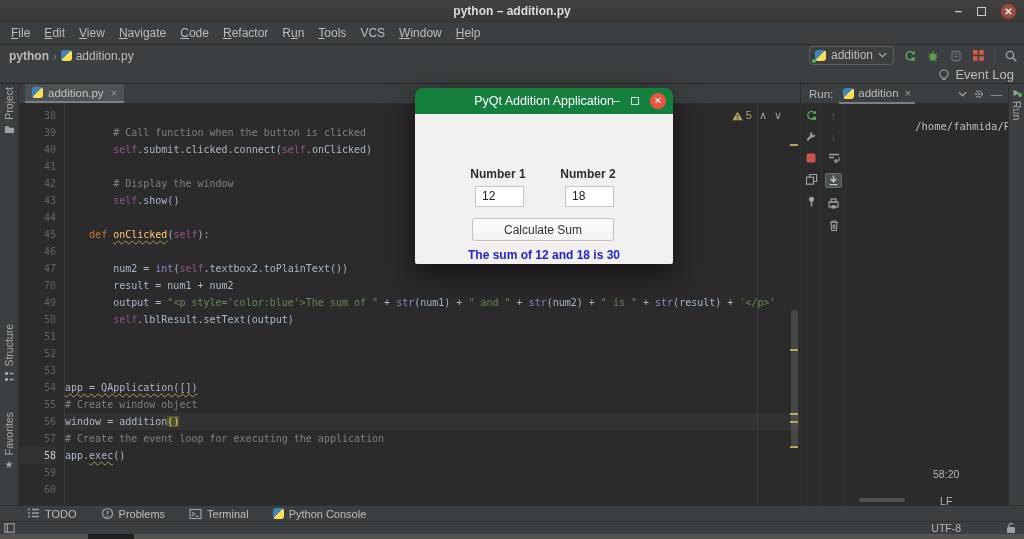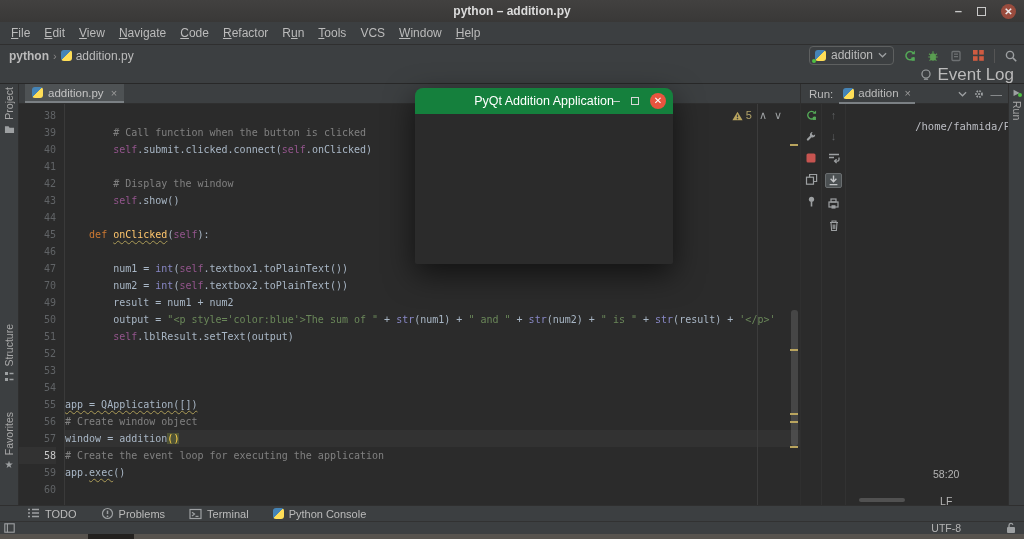--- a/index.html
+++ b/index.html
@@ -29,21 +29,21 @@
   .py-icon { display:inline-block; width:11px; height:11px; border-radius:3px;
              background:linear-gradient(135deg,#4584b6 0 50%, #ffde57 50% 100%); }
   .nav-right { margin-left:auto; display:flex; align-items:center; gap:9px; }
   .run-config { display:flex; align-items:center; gap:5px; border:1px solid #5e6060;
                 border-radius:4px; padding:1px 6px 2px 5px; position:relative; }
   .run-dot { position:absolute; left:2px; bottom:1px; width:4px; height:4px; border-radius:50%; background:#4fbf43; }
   .tool-sep { width:1px; height:14px; background:#555; }
 
   
   .eventrow { height:18px; background:#3c3f41; border-bottom:1px solid #282828; display:flex;
-              align-items:center; justify-content:flex-end; gap:5px; padding-right:10px; font-size:17px; }
+              align-items:center; justify-content:flex-end; gap:5px; padding-right:10px; font-size:13px; }
 
   
   .main { display:flex; height:421px; }
   .stripe { background:#3c3f41; position:relative; }
   .stripe-left { width:19px; border-right:1px solid #2f2f2f; }
   .stripe-right { width:16px; border-left:1px solid #2f2f2f; }
   .stripe-item { position:absolute; left:0; right:0; display:flex; flex-direction:column; align-items:center; gap:4px; }
   .vlabel { writing-mode:vertical-rl; transform:rotate(180deg); font-size:10.5px; color:#a9a9a9; }
   .vlabel-down { writing-mode:vertical-rl; font-size:10.5px; color:#a9a9a9; }
 
@@ -274,21 +274,20 @@
         <div class="codewrap" id="code-area">
             <div class="cl"></div>
             <div class="cl"><span class="t-cm">        # Call function when the button is clicked</span></div>
             <div class="cl"><span class="t-pl">        </span><span class="t-sf">self</span><span class="t-pl">.submit.clicked.connect(</span><span class="t-sf">self</span><span class="t-pl">.onClicked)</span></div>
             <div class="cl"></div>
             <div class="cl"><span class="t-cm">        # Display the window</span></div>
             <div class="cl"><span class="t-pl">        </span><span class="t-sf">self</span><span class="t-pl">.show()</span></div>
             <div class="cl"></div>
             <div class="cl"><span class="t-pl">    </span><span class="t-kw">def </span><span class="t-fn">onClicked</span><span class="t-pl">(</span><span class="t-sf">self</span><span class="t-pl">):</span></div>
             <div class="cl"></div>
-            <div class="cl"><span class="t-pl">        num1 = </span><span class="t-bi">int</span><span class="t-pl">(</span><span class="t-sf">self</span><span class="t-pl">.textbox1.toPlainText())</span></div>
             <div class="cl"><span class="t-pl">        num2 = </span><span class="t-bi">int</span><span class="t-pl">(</span><span class="t-sf">self</span><span class="t-pl">.textbox2.toPlainText())</span></div>
             <div class="cl"><span class="t-pl">        result = num1 + num2</span></div>
             <div class="cl"><span class="t-pl">        output = </span><span class="t-st">"&lt;p style='color:blue'&gt;The sum of "</span><span class="t-pl"> + </span><span class="t-bi">str</span><span class="t-pl">(num1) + </span><span class="t-st">" and "</span><span class="t-pl"> + </span><span class="t-bi">str</span><span class="t-pl">(num2) + </span><span class="t-st">" is "</span><span class="t-pl"> + </span><span class="t-bi">str</span><span class="t-pl">(result) + </span><span class="t-st">'&lt;/p&gt;'</span></div>
             <div class="cl"><span class="t-pl">        </span><span class="t-sf">self</span><span class="t-pl">.lblResult.setText(output)</span></div>
             <div class="cl"></div>
             <div class="cl"></div>
             <div class="cl"></div>
             <div class="cl"><span class="t-pu">app = QApplication([])</span></div>
             <div class="cl"><span class="t-cm"># Create window object</span></div>
             <div class="cl cur"><span class="t-pl">window = addition</span><span class="t-hl">()</span></div>
@@ -467,15 +466,23 @@
 
   <div class="dialog">
     <div class="dlg-title">
       <span>PyQt Addition Application</span>
       <div class="dlg-controls">
         <span class="dlg-min">–</span>
         <span class="dlg-max"></span>
         <span class="dlg-close">✕</span>
       </div>
     </div>
+    <div class="dlg-body">
+      <span class="dlg-label" style="left:38px;">Number 1</span>
+      <span class="dlg-label" style="left:128px;">Number 2</span>
+      <div class="dlg-input" style="left:60px;">12</div>
+      <div class="dlg-input" style="left:150px;">18</div>
+      <div class="dlg-button">Calculate Sum</div>
+      <div class="dlg-result" style="color: rgb(31, 31, 224);">The sum of 12 and 18 is 30</div>
+    </div>
   </div>
 
 </div>
 
 </body></html>

